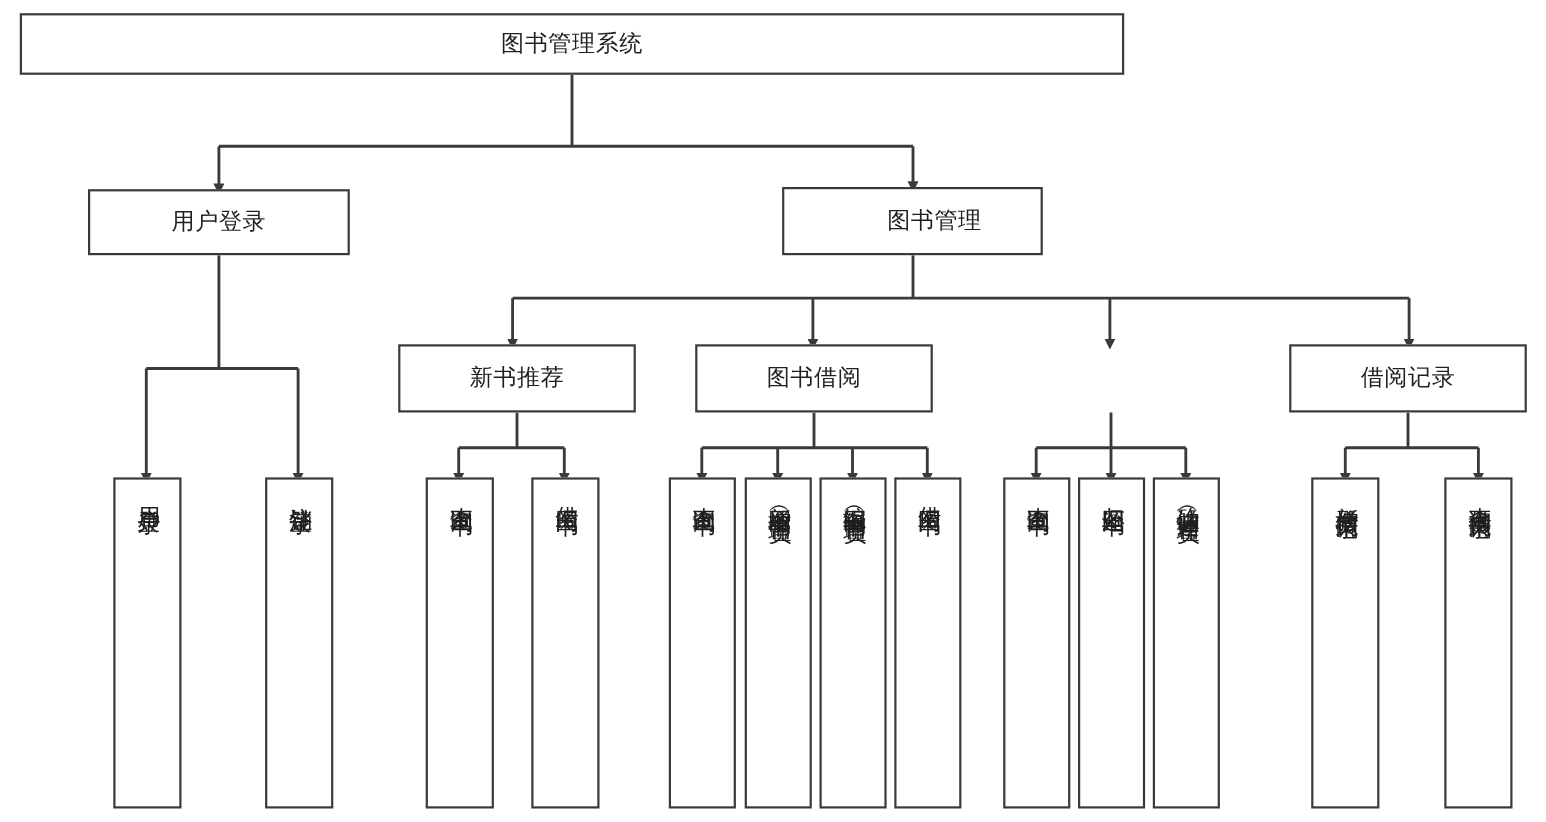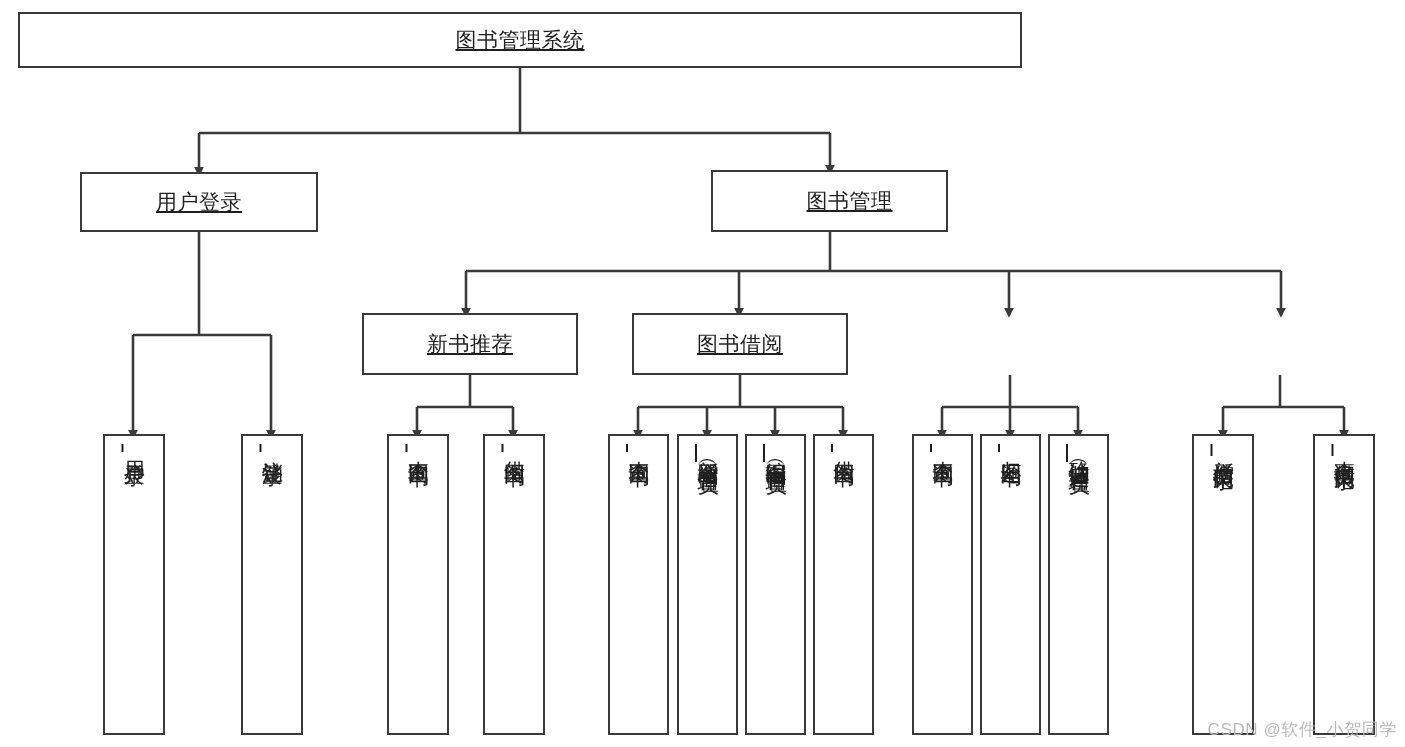--- a/index.html
+++ b/index.html
@@ -23,21 +23,20 @@
   }
   .node{
     position:absolute;
     box-sizing:border-box;
     border:2.5px solid #3a3a3a;
     background:#ffffff;
     display:flex;
     align-items:center;
     justify-content:center;
     text-align:center;
-    text-decoration:underline;
   }
   .node.h .label{
     font-size:21px;
     line-height:1.2;
     letter-spacing:0.5px;
     white-space:nowrap;
     color:#1f1f1f;
   }
   .node.v{
     align-items:flex-start;
@@ -130,20 +129,23 @@
   <div class="node h" style="left:711px;top:170px;width:237px;height:62px;padding-left:40px;">
     <span class="label">图书管理</span>
   </div>
 
   <div class="node h" style="left:362px;top:313px;width:216px;height:62px;">
     <span class="label">新书推荐</span>
   </div>
   <div class="node h" style="left:632px;top:313px;width:216px;height:62px;">
     <span class="label">图书借阅</span>
   </div>
+  <div class="node h" style="left:1172px;top:313px;width:216px;height:62px;">
+    <span class="label">借阅记录</span>
+  </div>
 
   <div class="node v" style="left:103px;top:434px;width:62px;height:301px;">
     <span class="label">用户登录</span>
   </div>
   <div class="node v" style="left:241px;top:434px;width:62px;height:301px;">
     <span class="label">注销登录</span>
   </div>
 
   <div class="node v" style="left:387px;top:434px;width:62px;height:301px;">
     <span class="label">查询图书</span>
@@ -175,14 +177,13 @@
     <span class="label">确认归还（管理员）</span>
   </div>
 
   <div class="node v" style="left:1192px;top:434px;width:62px;height:301px;">
     <span class="label">新增借阅记录</span>
   </div>
   <div class="node v" style="left:1313px;top:434px;width:62px;height:301px;">
     <span class="label">查询借阅记录</span>
   </div>
 
-  <div class="watermark">CSDN @软件_小贺同学</div>
 </div>
 
 </body></html>

